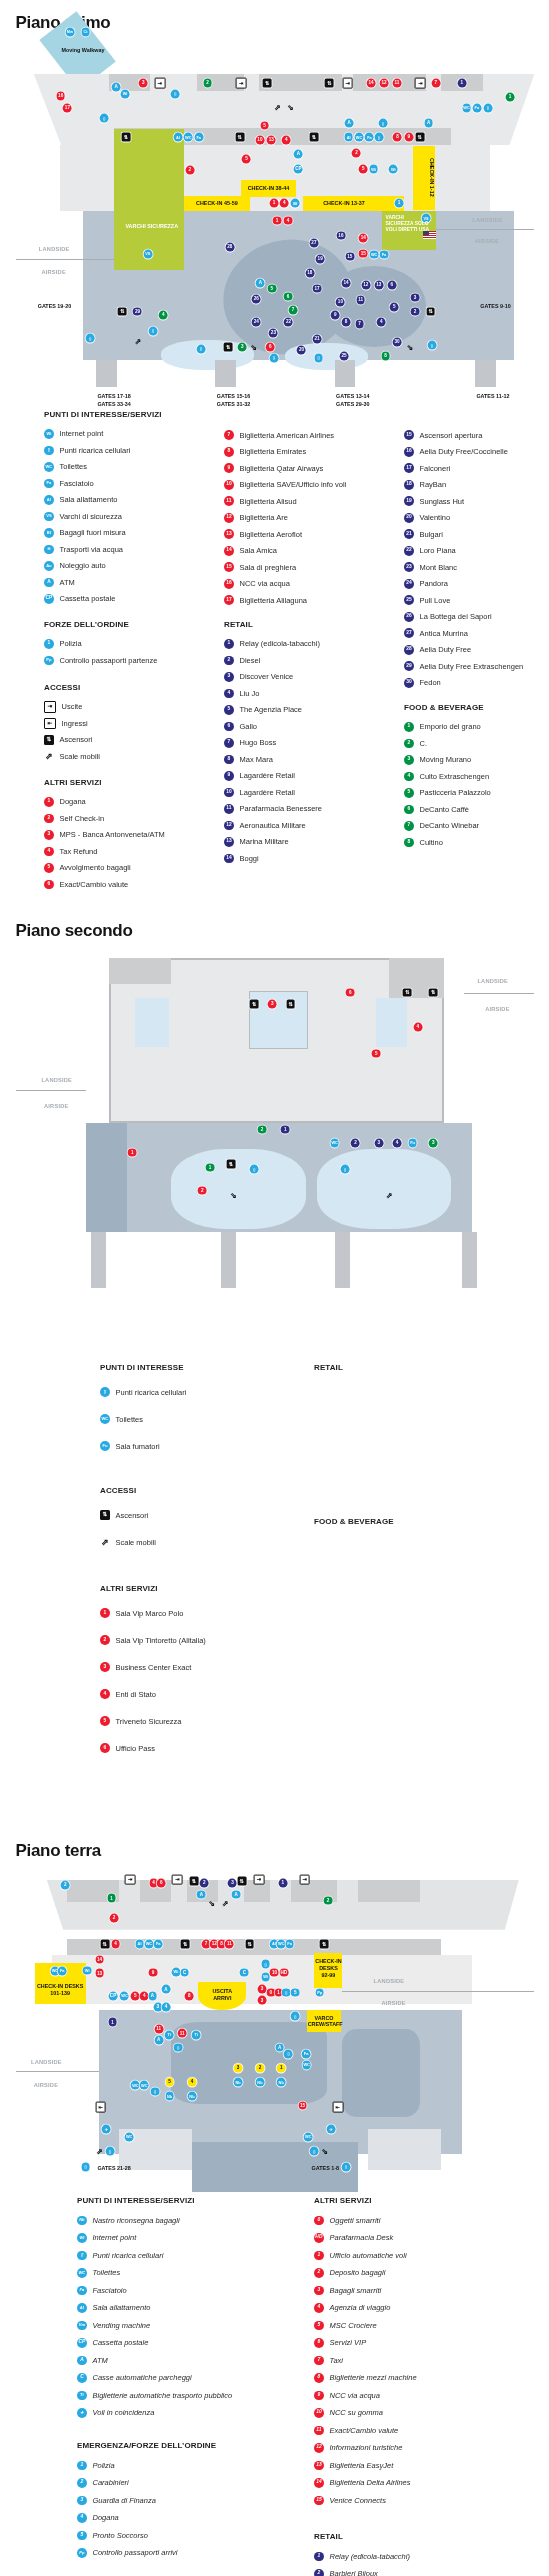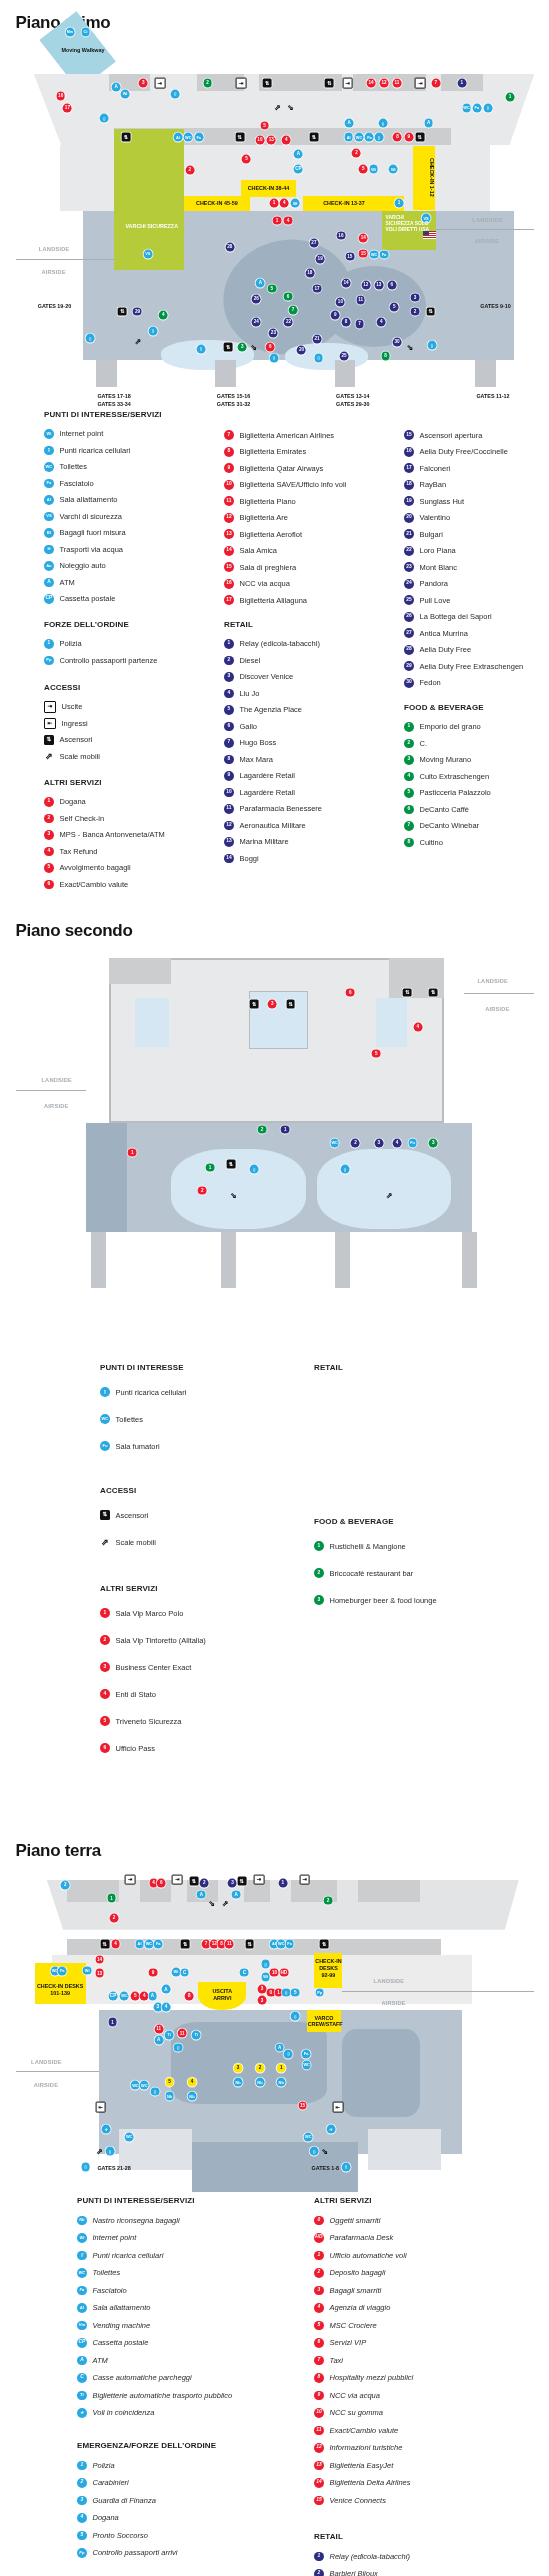--- a/index.html
+++ b/index.html
@@ -725,21 +725,21 @@
       <li class="lrow">
         <span class="lb r">9</span>
         <span class="llabel">Biglietteria Qatar Airways</span>
         </li>
       <li class="lrow">
         <span class="lb r">10</span>
         <span class="llabel">Biglietteria SAVE/Ufficio info voli</span>
         </li>
       <li class="lrow">
         <span class="lb r">11</span>
-        <span class="llabel">Biglietteria Piano</span>
+        <span class="llabel">Biglietteria Alisud</span>
         </li>
       <li class="lrow">
         <span class="lb r">12</span>
         <span class="llabel">Biglietteria Are</span>
         </li>
       <li class="lrow">
         <span class="lb r">13</span>
         <span class="llabel">Biglietteria Aeroflot</span>
         </li>
       <li class="lrow">
@@ -1107,34 +1107,20 @@
         <span class="lb r">6</span>
         <span class="llabel">Ufficio Pass</span>
         </li>
       </ul>
   </div>
   <div class="lsec rh52" style="left:314px;top:1363px">
     <h3>RETAIL</h3>
   </div>
   <div class="lsec rh52" style="left:314px;top:1517px">
     <h3>FOOD &amp; BEVERAGE</h3>
-    <ul>
-      <li class="lrow">
-        <span class="lb g">1</span>
-        <span class="llabel">Rustichelli &amp; Mangione</span>
-        </li>
-      <li class="lrow">
-        <span class="lb g">2</span>
-        <span class="llabel">Briccocafè restaurant bar</span>
-        </li>
-      <li class="lrow">
-        <span class="lb g">3</span>
-        <span class="llabel">Homeburger beer &amp; food lounge</span>
-        </li>
-      </ul>
   </div>
 
   <h1 class="ftitle" style="top:1841px">Piano terra</h1>
 
   <div class="map" style="top:1878px;height:314px">
     <div class="shape" style="left:6%;top:0.5%;width:91%;height:16%;background:#e3e4e5;clip-path:polygon(0 0,100% 0,97% 100%,3.5% 100%)"></div>
     <div class="shape" style="left:10%;top:0.5%;width:10%;height:7%;background:#cbcdcf"></div>
     <div class="shape" style="left:24%;top:0.5%;width:6%;height:7%;background:#cbcdcf"></div>
     <div class="shape" style="left:33%;top:0.5%;width:6%;height:7%;background:#cbcdcf"></div>
     <div class="shape" style="left:44%;top:0.5%;width:5%;height:7%;background:#cbcdcf"></div>
@@ -1699,21 +1685,21 @@
       <li class="lrow">
         <span class="lb r">6</span>
         <span class="llabel">Servizi VIP</span>
         </li>
       <li class="lrow">
         <span class="lb r">7</span>
         <span class="llabel">Taxi</span>
         </li>
       <li class="lrow">
         <span class="lb r">8</span>
-        <span class="llabel">Hospitality mezzi pubblici</span>
+        <span class="llabel">Biglietterie mezzi machine</span>
         </li>
       <li class="lrow">
         <span class="lb r">9</span>
         <span class="llabel">NCC via acqua</span>
         </li>
       <li class="lrow">
         <span class="lb r">10</span>
         <span class="llabel">NCC su gomma</span>
         </li>
       <li class="lrow">

